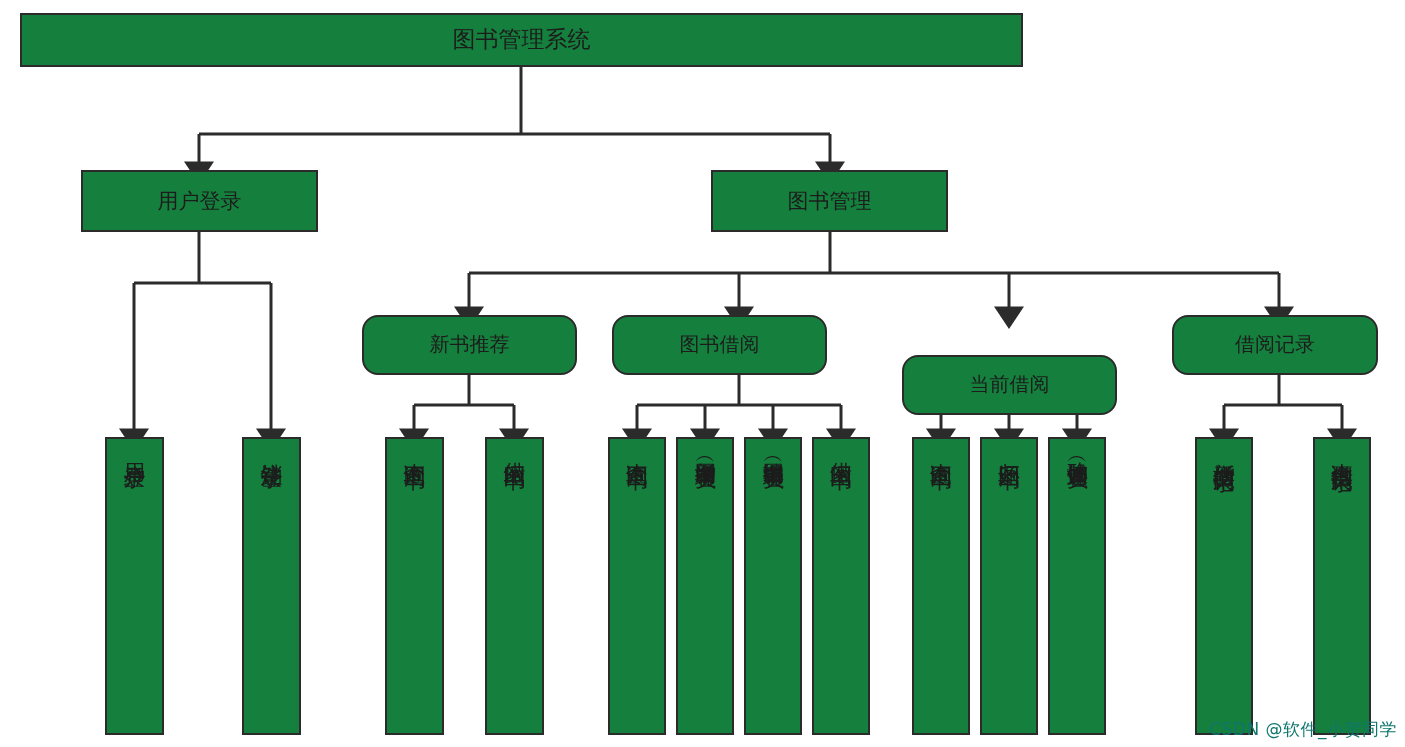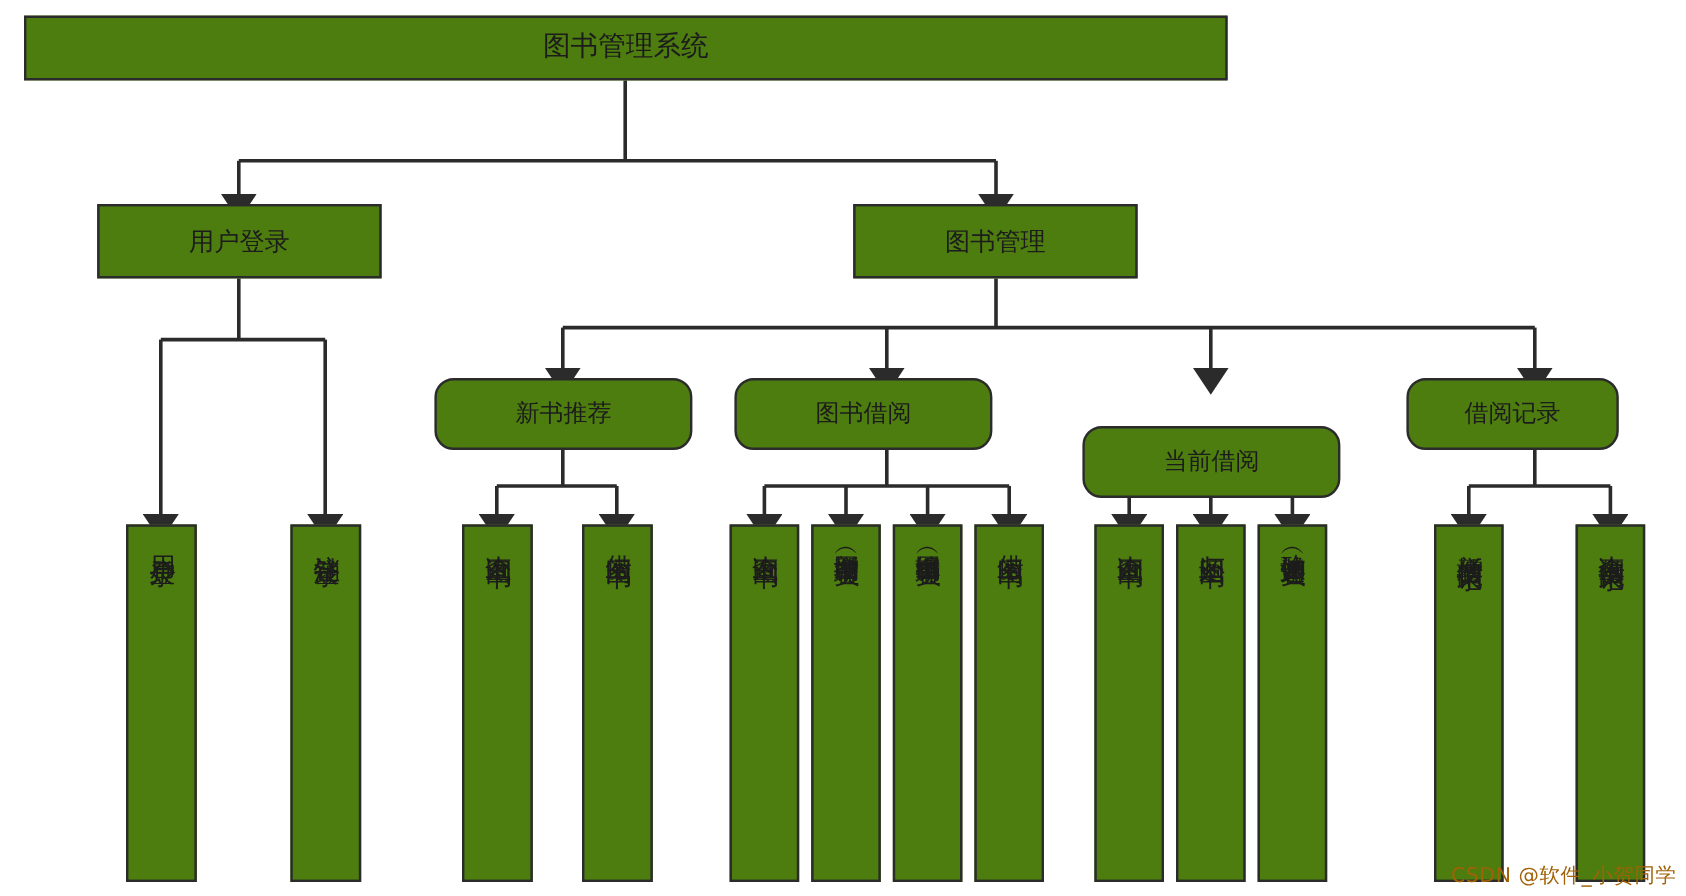--- a/index.html
+++ b/index.html
@@ -10,21 +10,21 @@
     position:relative;overflow:hidden;
   }
   #diagram-root{position:absolute;left:0;top:0;width:1405px;height:747px;}
 
   
   #connectors{position:absolute;left:0;top:0;width:1405px;height:747px;}
 
   
   .node{
     position:absolute;
-    background:#4d7c0f;
+    background:#15803d;
     border:2px solid #2b2b2b;
     box-sizing:border-box;
     display:flex;
     align-items:center;
     justify-content:center;
     color:#1c1c1c;
     z-index:3;
   }
   .node .label{
     display:block;
@@ -53,21 +53,21 @@
     white-space:nowrap;
   }
   .node.leaf.tall .label{font-size:21px;letter-spacing:1px;}
 
   
   #watermark{
     position:absolute;
     right:8px;
     bottom:6px;
     font-size:17px;
-    color:#a16207;
+    color:#0f766e;
     letter-spacing:0.5px;
     white-space:nowrap;
     z-index:9;
     font-family:"DejaVu Sans","Liberation Sans",sans-serif;
   }
 </style>
 </head>
 <body>
 
 <div id="diagram-root">
@@ -142,21 +142,21 @@
   </div>
 
   <div class="node h3" style="left:612px;top:315px;width:215px;height:60px;">
     <span class="label">图书借阅</span>
   </div>
 
   <div class="node h3" style="left:902px;top:315px;width:215px;height:60px;margin-top:40px;">
     <span class="label">当前借阅</span>
   </div>
 
-  <div class="node h3" style="left:1172px;top:315px;width:177px;height:60px;">
+  <div class="node h3" style="left:1172px;top:315px;width:206px;height:60px;">
     <span class="label">借阅记录</span>
   </div>
 
   <div class="node leaf" style="left:105px;top:437px;width:59px;height:298px;">
     <span class="label">用户登录</span>
   </div>
 
   <div class="node leaf" style="left:242px;top:437px;width:59px;height:298px;">
     <span class="label">注销登录</span>
   </div>

